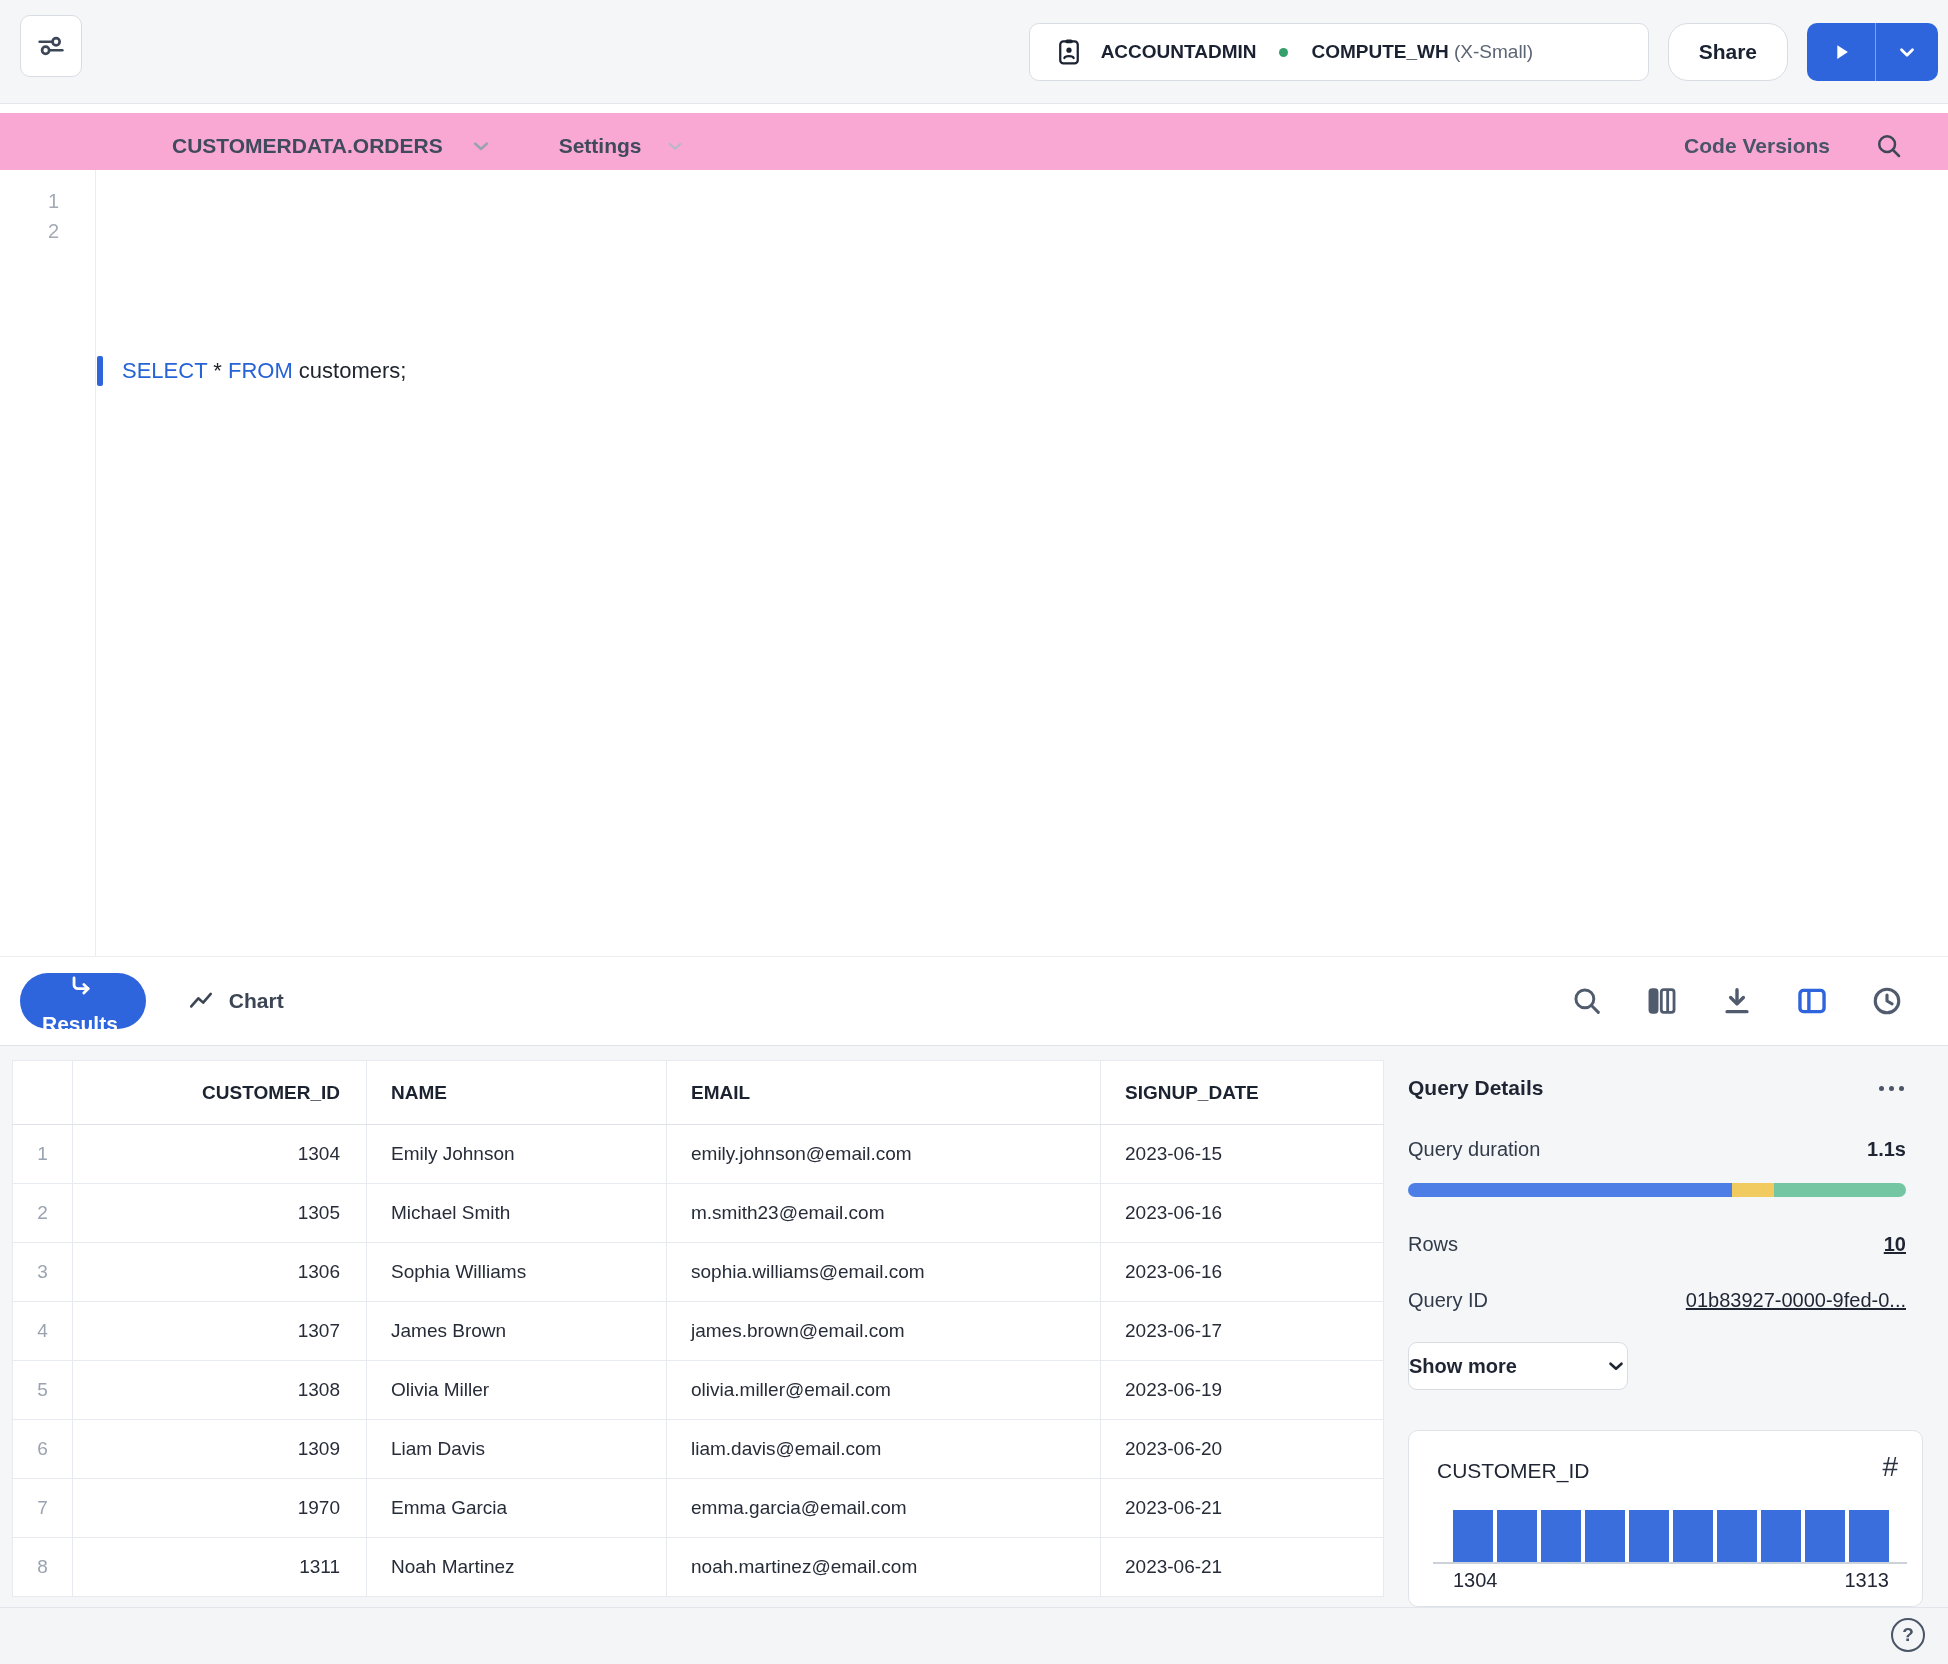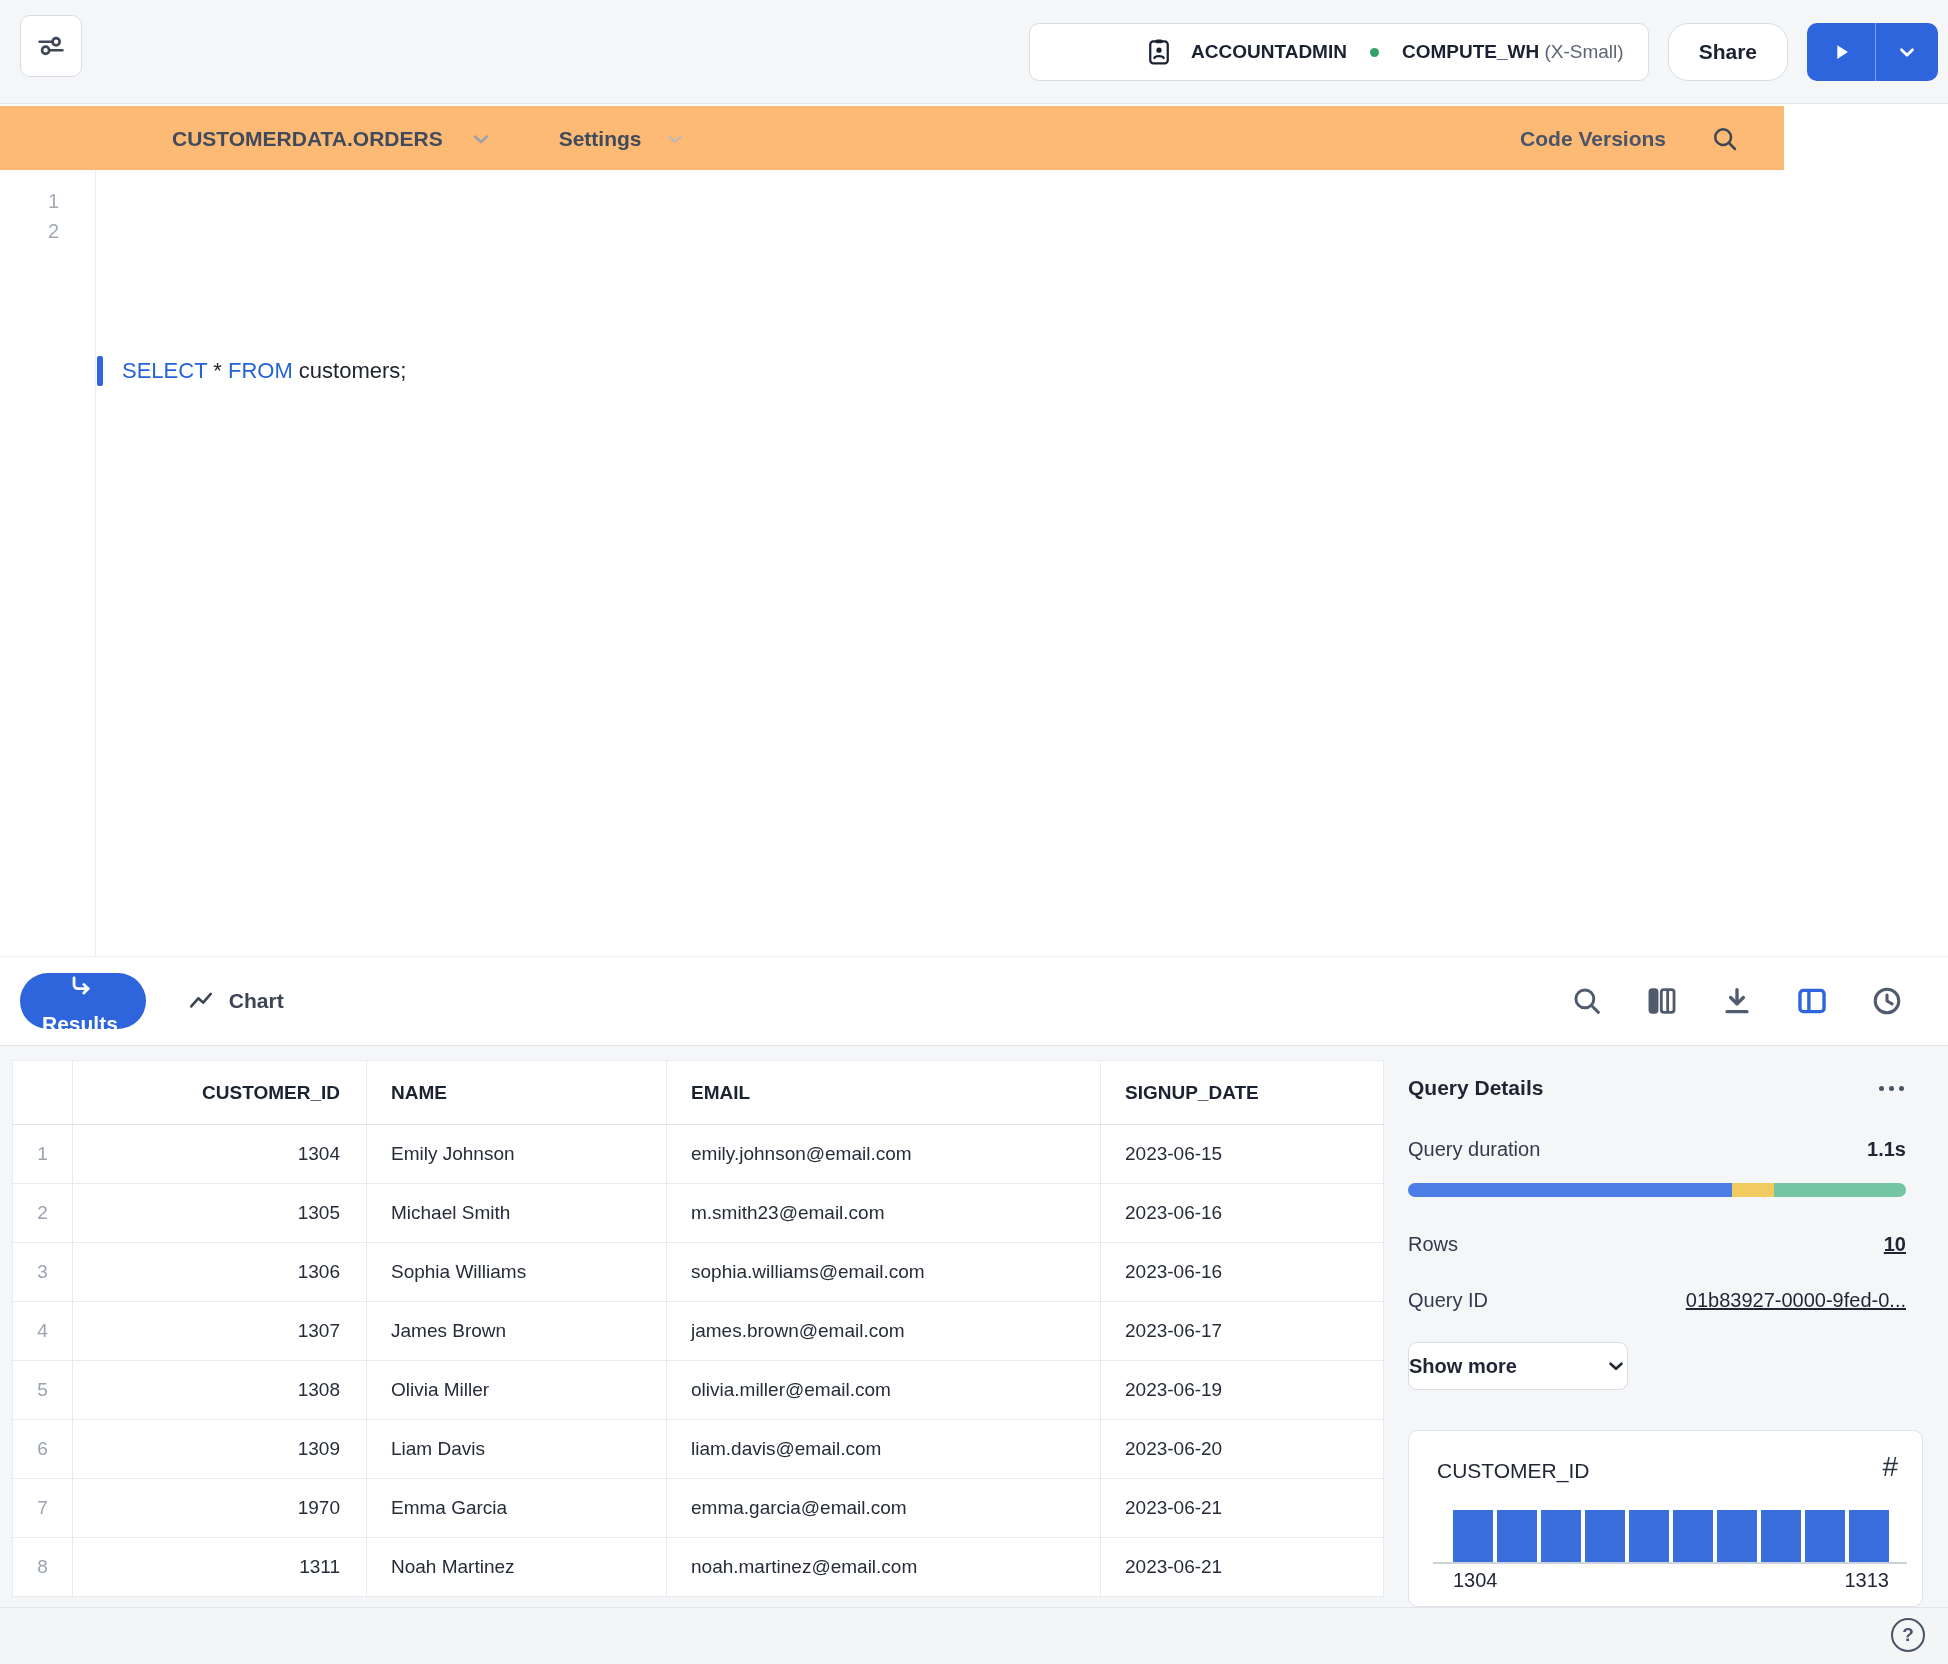--- a/index.html
+++ b/index.html
@@ -4,33 +4,33 @@
 <style>
   html,body{margin:0;padding:0;background:#ffffff;}
   *{box-sizing:border-box;font-family:"Liberation Sans",sans-serif;}
   .app{position:relative;width:1948px;height:1664px;overflow:hidden;background:#ffffff;color:#1f2533;}
 
   
   .topbar{position:absolute;left:0;top:0;width:1948px;height:104px;background:#f5f6f8;border-bottom:1px solid #e3e6ea;}
   .icon-btn{display:flex;align-items:center;justify-content:center;background:#fff;border:1px solid #d8dde4;border-radius:10px;cursor:pointer;}
   .settings-btn{position:absolute;left:20px;top:15px;width:62px;height:62px;}
   .topbar-right{position:absolute;right:10px;top:0;height:104px;display:flex;align-items:center;gap:19px;}
-  .ctx-pill{display:flex;align-items:center;background:#fff;border:1px solid #d8dde4;border-radius:10px;height:58px;width:620px;padding:4px 24px;gap:17px;cursor:pointer;justify-content:flex-end;}
+  .ctx-pill{display:flex;align-items:center;background:#fff;border:1px solid #d8dde4;border-radius:10px;height:58px;width:620px;padding:4px 24px;gap:17px;cursor:pointer;}
   .ctx-role{font-weight:700;font-size:19px;color:#1a2130;}
   .ctx-dot{width:9px;height:9px;border-radius:50%;background:#35a06b;margin:0 6px;}
   .ctx-wh{font-weight:700;font-size:19px;color:#1a2130;white-space:pre;}
   .ctx-size{font-weight:400;color:#5c6575;}
   .share-btn{height:58px;padding:0 30px;display:flex;align-items:center;background:#fff;border:1px solid #d8dde4;border-radius:20px;font-size:21px;font-weight:700;color:#1a2130;cursor:pointer;}
   .run-split{height:58px;display:flex;background:#2e65dd;border-radius:10px;overflow:hidden;}
   .run-main{width:68px;display:flex;align-items:center;justify-content:center;cursor:pointer;}
   .run-divider{width:1px;background:rgba(255,255,255,.4);}
   .run-caret{width:62px;display:flex;align-items:center;justify-content:center;cursor:pointer;}
 
   
-  .wsheader{position:absolute;left:0;top:106px;width:1784px;height:65px;background:#fdba74;display:flex;align-items:center;}
+  .wsheader{position:absolute;left:0;top:113px;width:1948px;height:65px;background:#f9a8d4;display:flex;align-items:center;}
   .ws-tab{margin-left:172px;display:flex;align-items:center;gap:26px;cursor:pointer;}
   .ws-tab-label{font-size:21px;font-weight:700;color:#3f4a5c;}
   .ws-settings{margin-left:66px;display:flex;align-items:center;gap:22px;cursor:pointer;}
   .ws-settings-label{font-size:21px;font-weight:600;color:#3f4a5c;}
   .ws-right{margin-left:auto;display:flex;align-items:center;gap:44px;padding-right:44px;}
   .code-versions{font-size:21px;font-weight:600;color:#4a5468;cursor:pointer;}
 
   
   .editor{position:absolute;left:0;top:170px;width:1948px;height:786px;background:#fff;}
   .gutter{position:absolute;left:0;top:0;width:96px;height:786px;border-right:1px solid #e9ecf0;padding-top:16px;}

